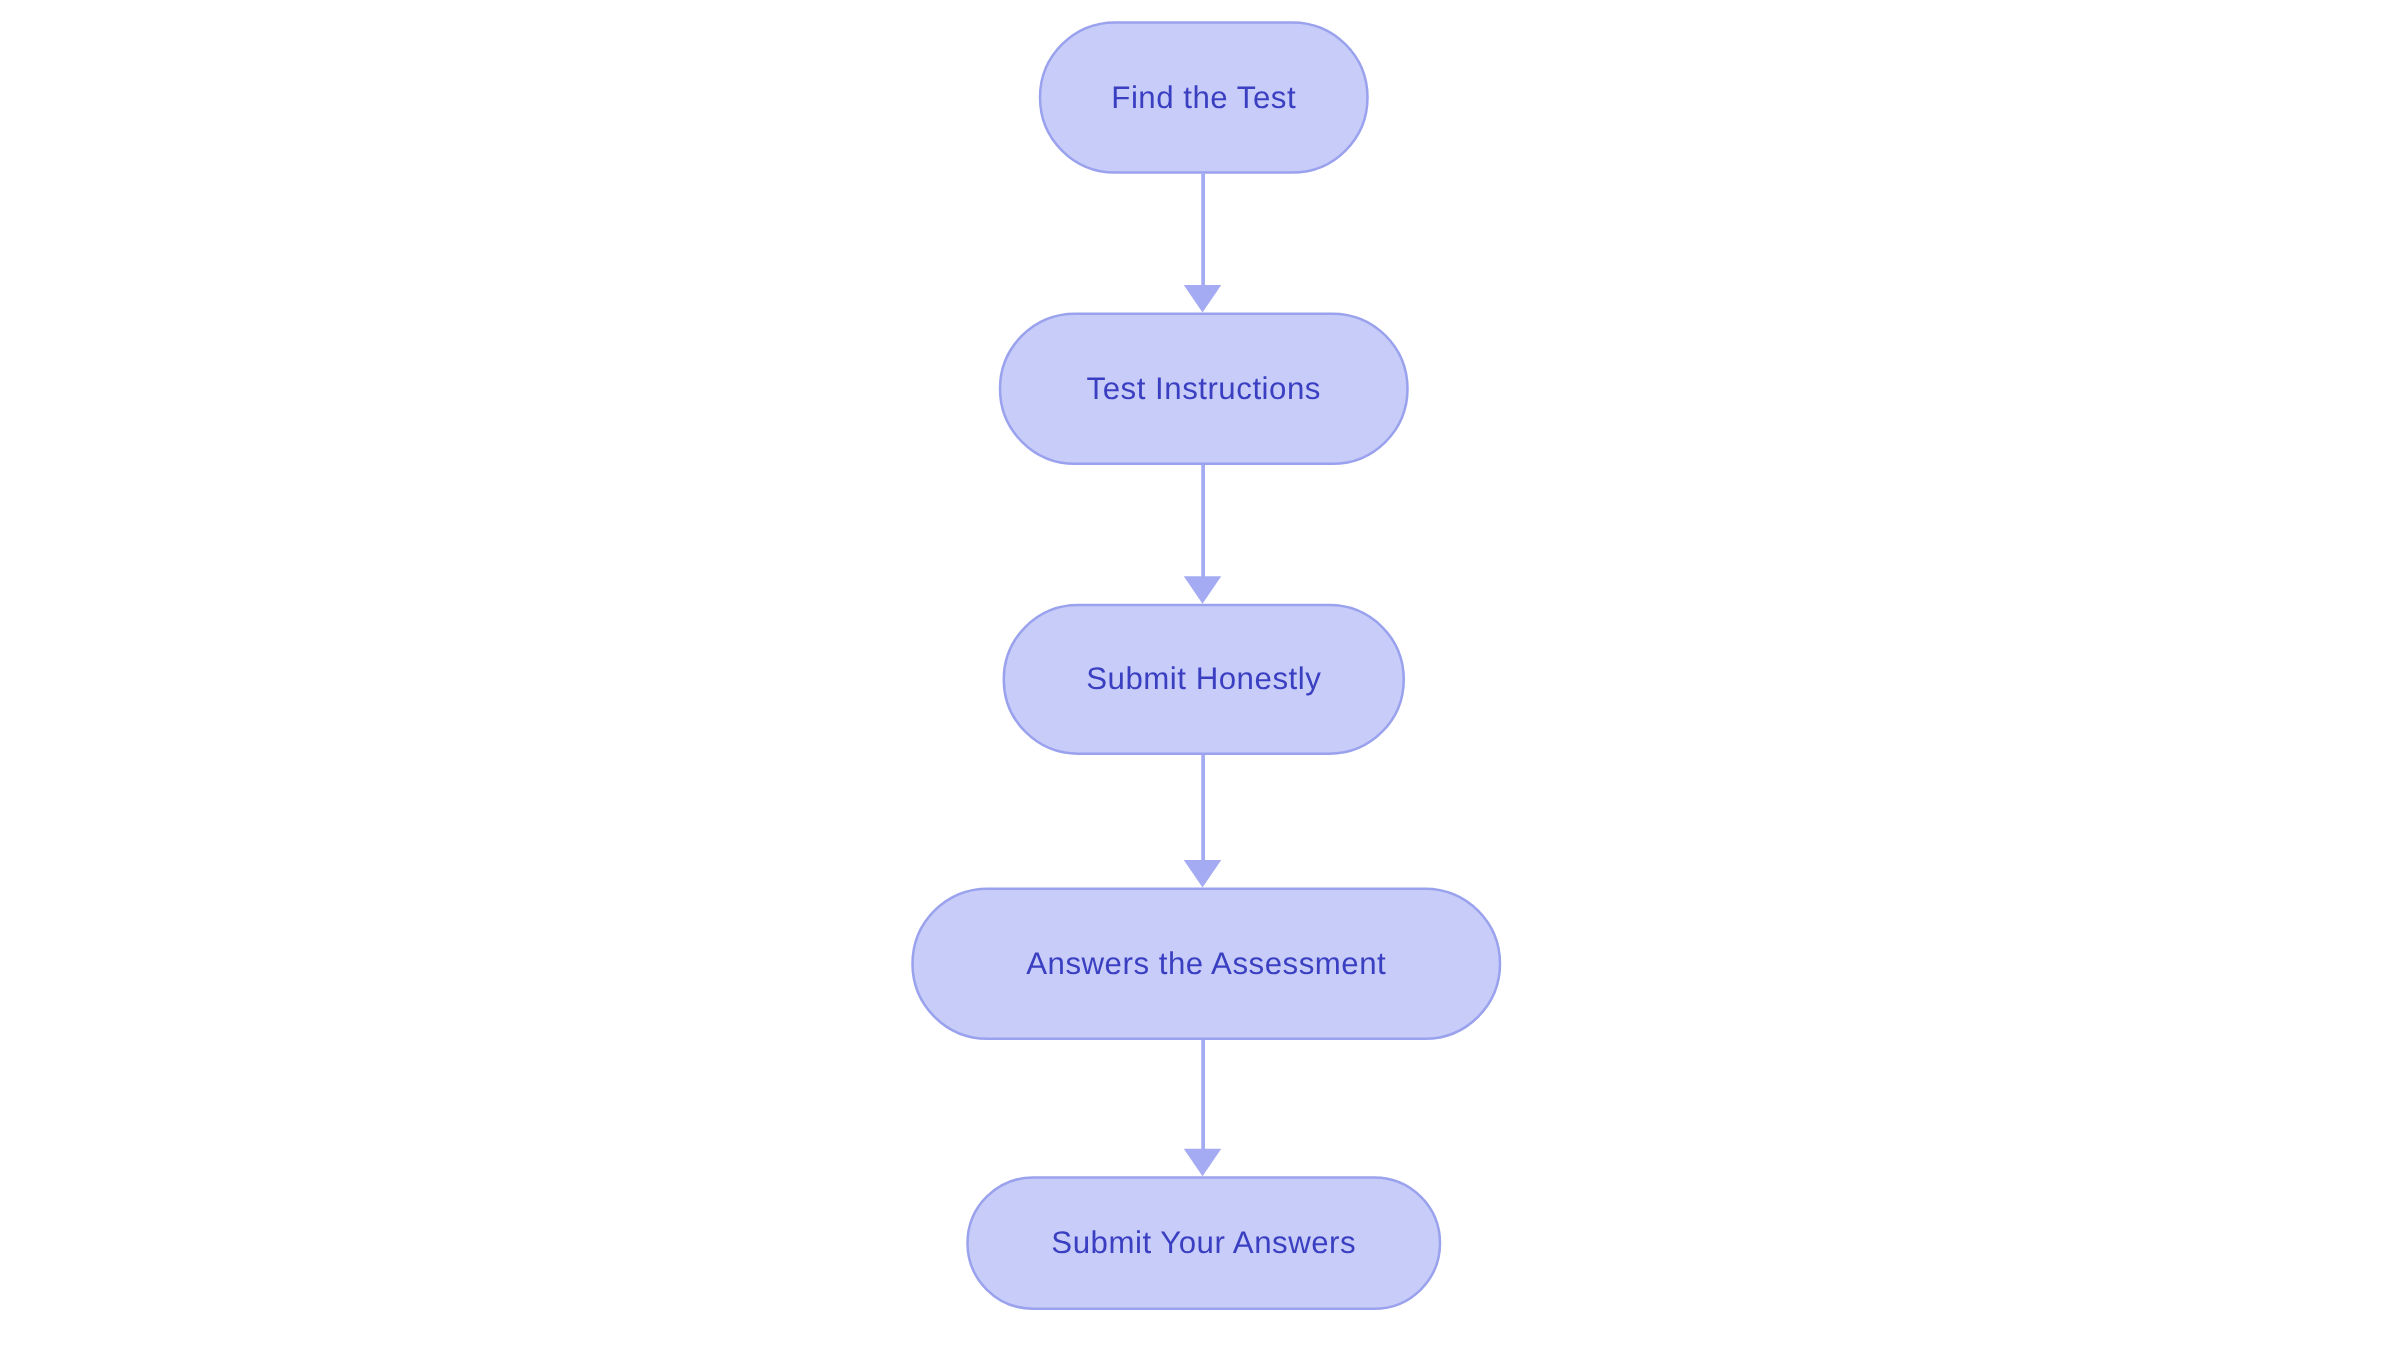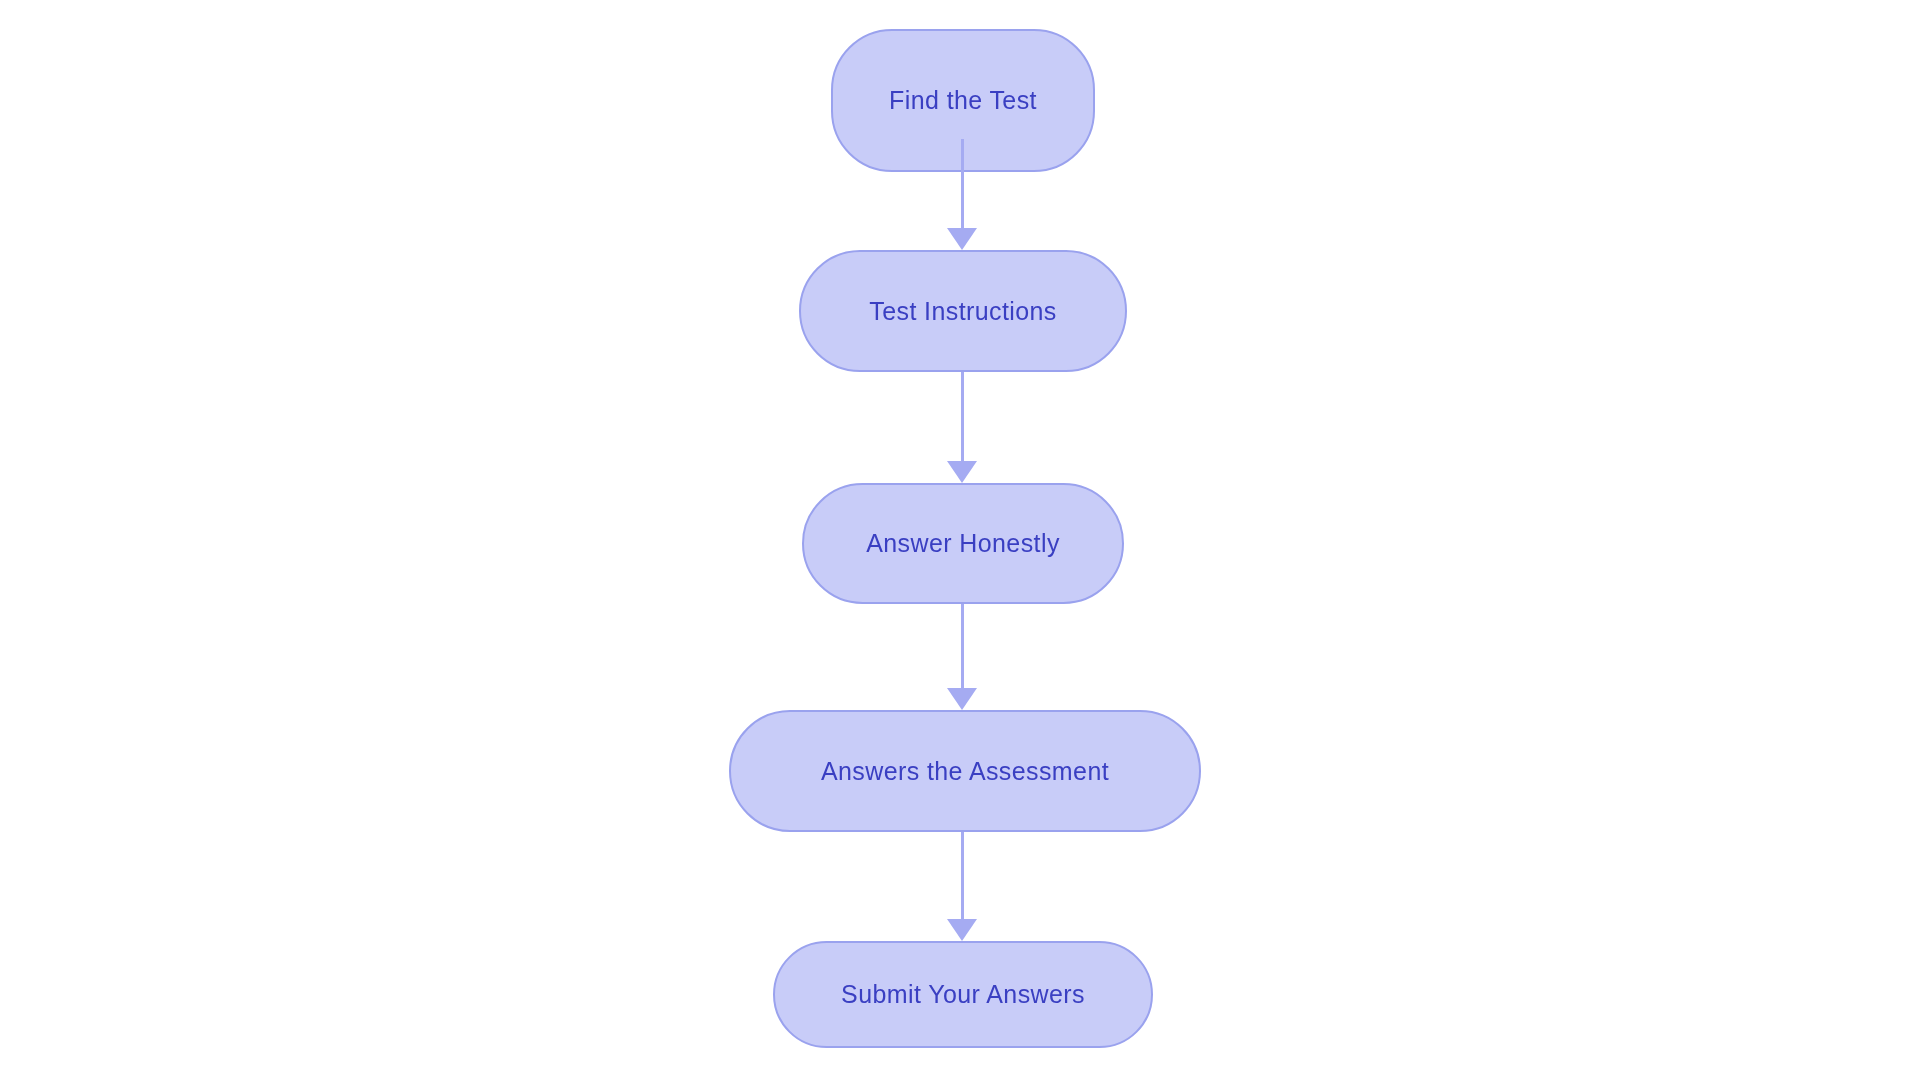--- a/index.html
+++ b/index.html
@@ -30,21 +30,21 @@
     justify-content: center;
     background: var(--node-fill);
     border: 2px solid var(--node-border);
     border-radius: 61px;
     color: var(--node-text);
     font-size: 25px;
     letter-spacing: 0.4px;
     white-space: nowrap;
     text-align: center;
   }
-  .n1 { left: 831px; top: 17px;  width: 264px; height: 143px; margin-top: 12px; }
+  .n1 { left: 831px; top: 17px;  width: 264px; height: 122px; }
   .n2 { left: 799px; top: 250px; width: 328px; height: 122px; }
   .n3 { left: 802px; top: 483px; width: 322px; height: 121px; }
   .n4 { left: 729px; top: 710px; width: 472px; height: 122px; }
   .n5 { left: 773px; top: 941px; width: 380px; height: 107px; }
 
   .arrow {
     position: absolute;
     left: 947px;           
     width: 30px;
   }
@@ -88,21 +88,21 @@
   <div class="node n2">
     <span>Test Instructions</span>
   </div>
 
   <div class="arrow a2">
     <div class="line"></div>
     <div class="head"></div>
   </div>
 
   <div class="node n3">
-    <span>Answer Honestly</span>
+    <span>Submit Honestly</span>
   </div>
 
   <div class="arrow a3">
     <div class="line"></div>
     <div class="head"></div>
   </div>
 
   <div class="node n4">
     <span>Answers the Assessment</span>
   </div>

